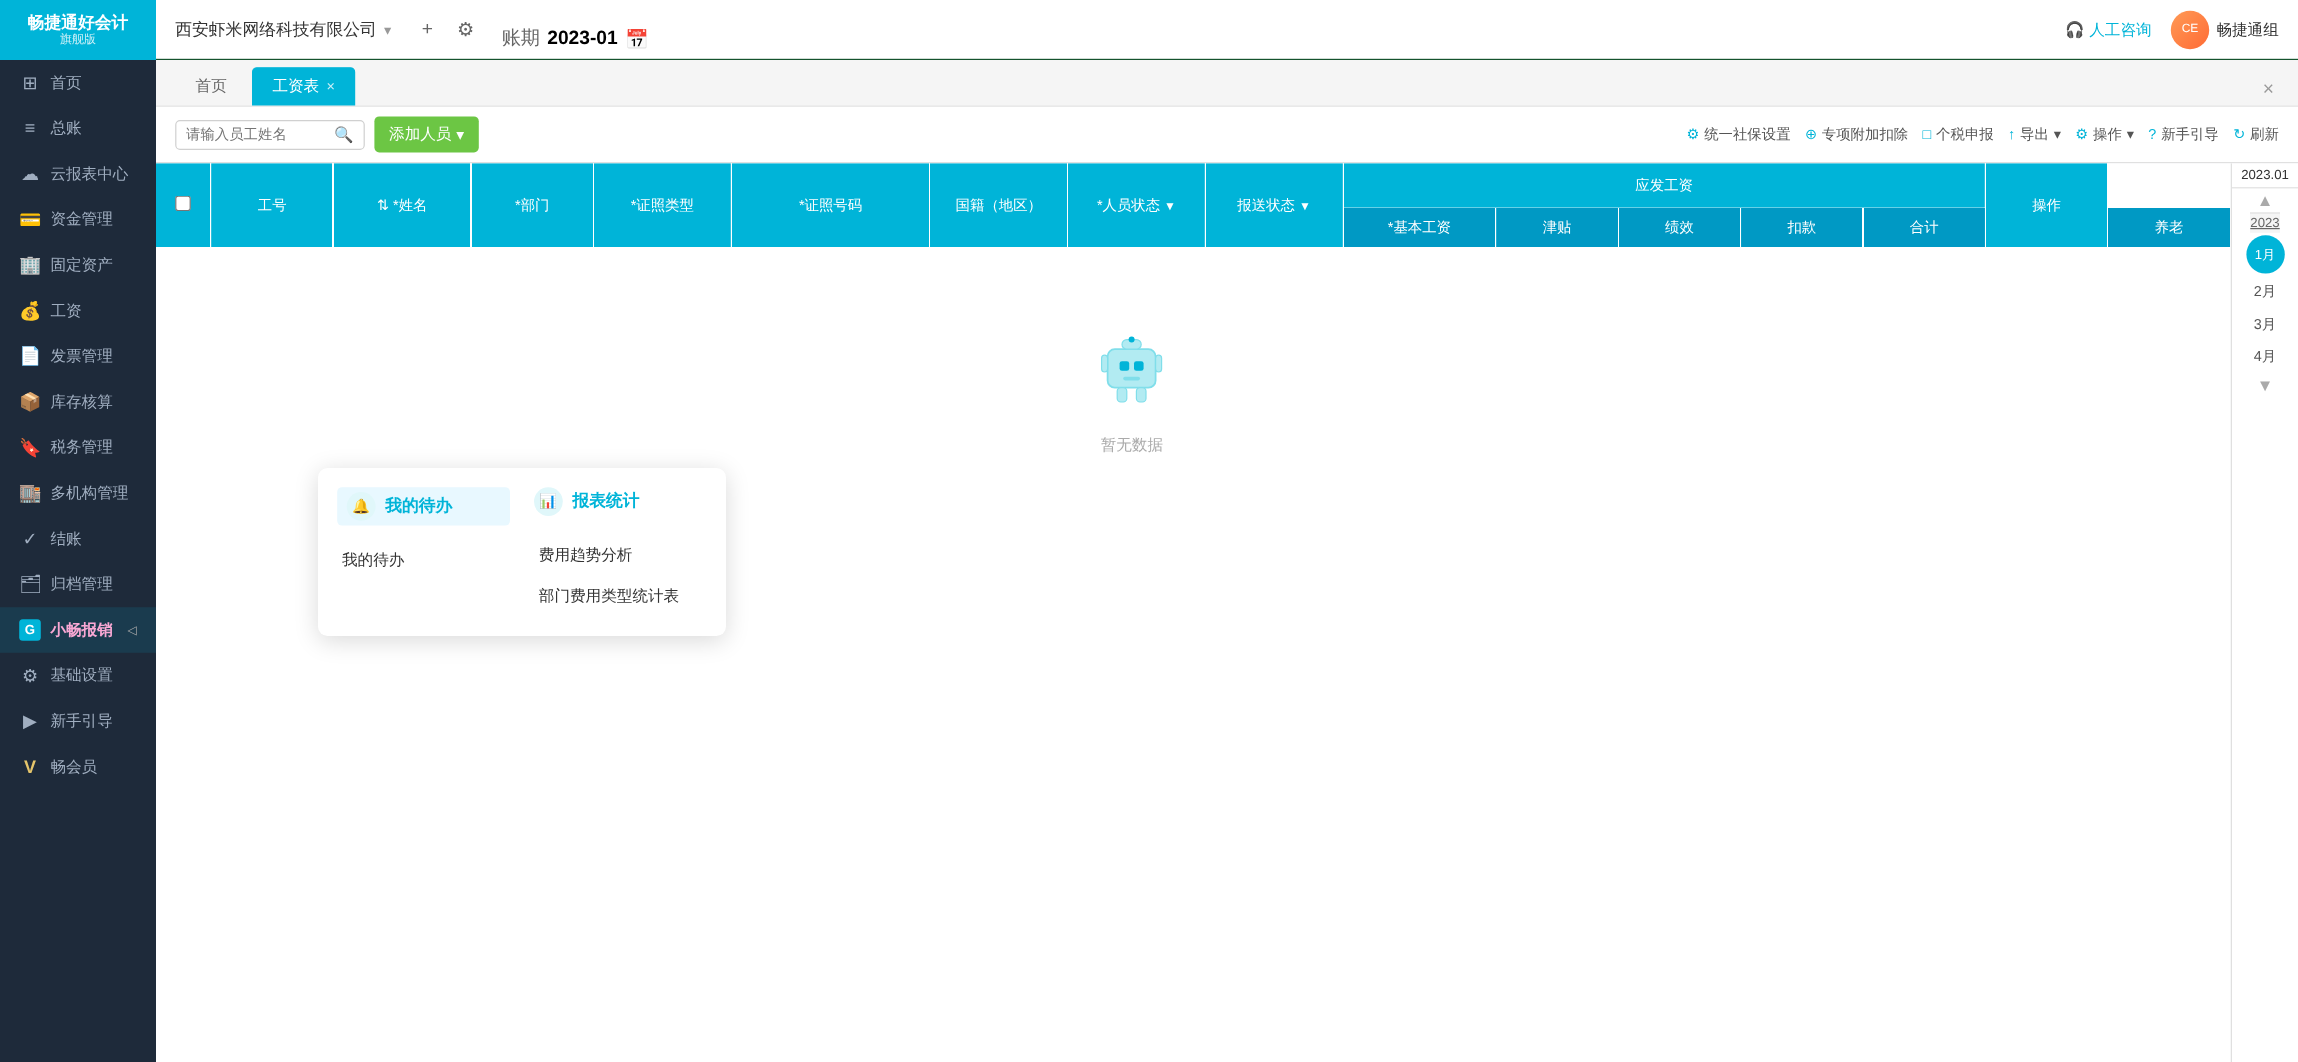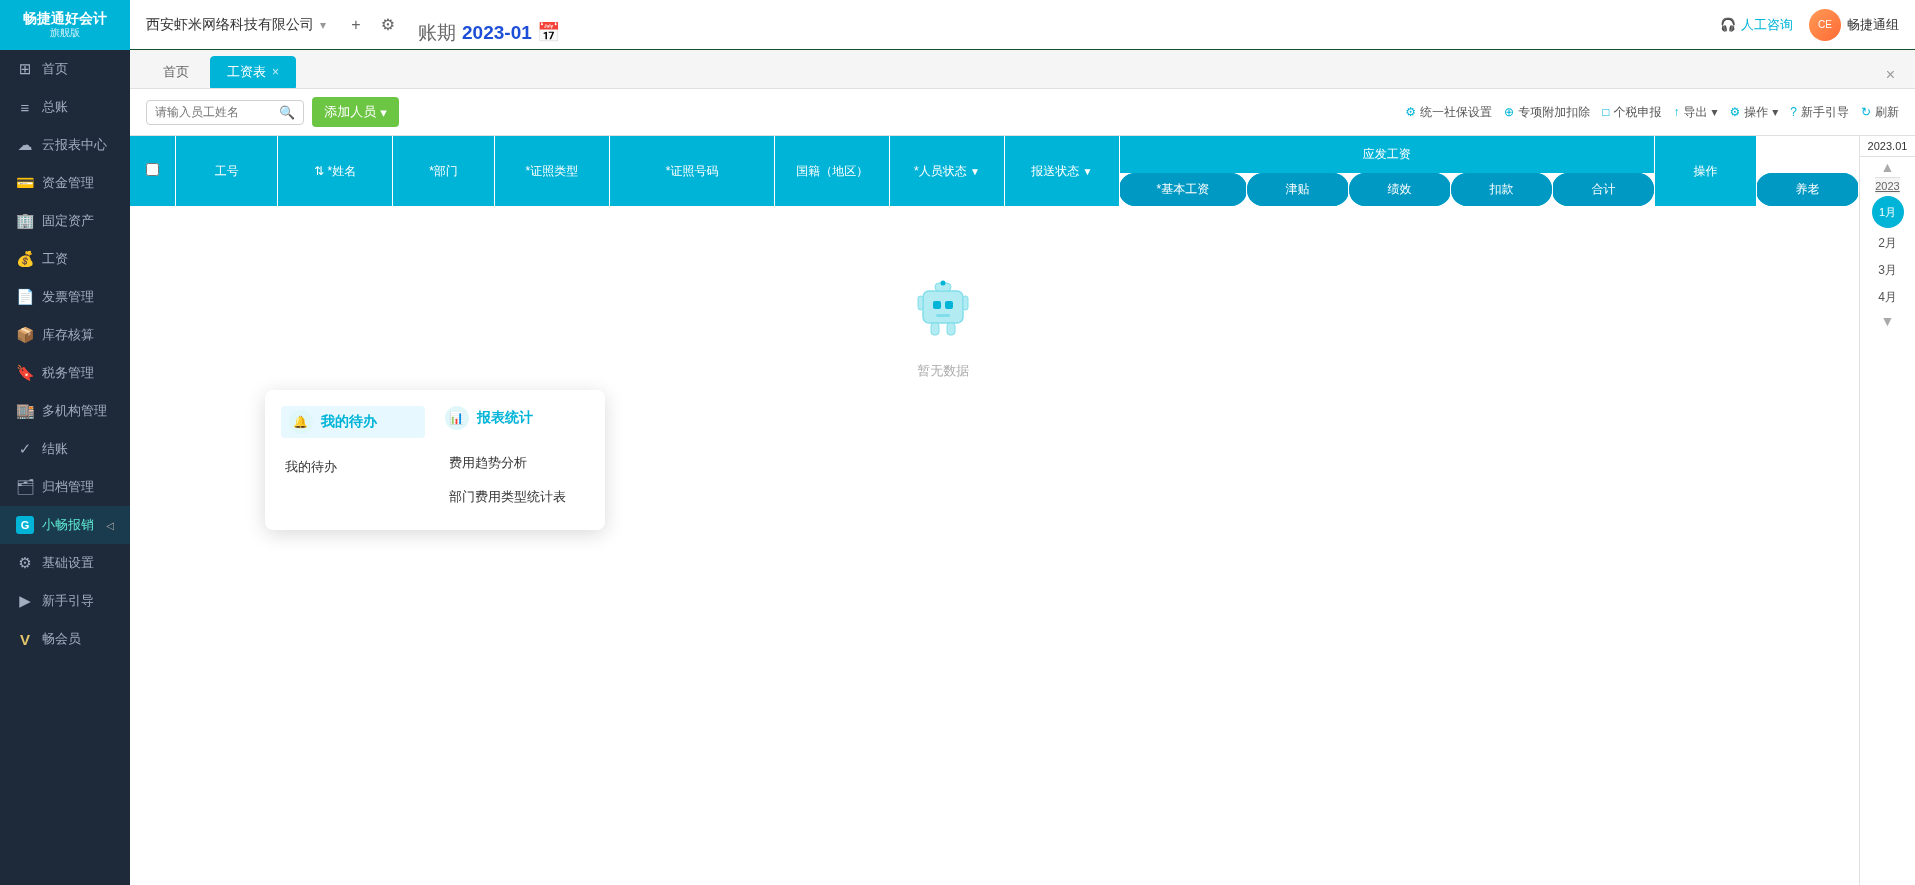--- a/index.html
+++ b/index.html
@@ -99,21 +99,21 @@
       color: #666;
       font-size: 16px;
       background: none;
       border: none;
     }
     .period-info {
       display: flex;
       align-items: center;
       gap: 6px;
       color: #666;
-      font-size: 19px;
+      font-size: 16px;
       margin-left: 8px;
       margin-top: 16px;
     }
     .topbar-right {
       margin-left: auto;
       display: flex;
       align-items: center;
       gap: 16px;
     }
     .topbar-right .service {
@@ -253,21 +253,20 @@
       font-weight: normal;
       border-right: 1px solid rgba(255,255,255,0.2);
       white-space: nowrap;
       text-align: center;
     }
     .data-table thead .sub-header {
       background: #0099c4;
     }
     .data-table thead .sub-header th {
       padding: 8px 6px;
-      border-radius: 16px;
     }
     .col-checkbox { width: 36px; }
     .col-id { width: 80px; }
     .col-name { width: 90px; }
     .col-dept { width: 80px; }
     .col-id-type { width: 90px; }
     .col-id-num { width: 130px; margin-left: 40px; }
     .col-nation { width: 90px; }
     .col-status { width: 90px; }
     .col-report { width: 90px; }
@@ -470,21 +469,21 @@
   <div class="sidebar-item">
     <span class="icon">✓</span>
     <span>结账</span>
   </div>
   <div class="sidebar-item">
     <span class="icon">🗂</span>
     <span>归档管理</span>
   </div>
   <div class="sidebar-item-xiaochang">
     <span class="icon" style="width:18px;height:18px;background:#00b4d8;border-radius:3px;display:flex;align-items:center;justify-content:center;color:white;font-size:11px;font-weight:bold;">G</span>
-    <span style="color:#5eead4;">小畅报销</span>
+    <span style="color:#f9a8d4;font-weight:bold;">小畅报销</span>
     <span style="margin-left:auto;color:#aaa;font-size:10px;">◁</span>
   </div>
   <div class="sidebar-item">
     <span class="icon">⚙</span>
     <span>基础设置</span>
   </div>
   <div class="sidebar-item">
     <span class="icon">▶</span>
     <span>新手引导</span>
   </div>
@@ -500,21 +499,21 @@
     <div class="company-selector">
       <span>西安虾米网络科技有限公司</span>
       <span class="chevron">▾</span>
     </div>
     <div class="topbar-actions">
       <button class="topbar-btn">+</button>
       <button class="topbar-btn">⚙</button>
     </div>
     <div class="period-info">
       <span>账期</span>
-      <span style="color:#1d4ed8;font-weight:bold;">2023-01</span>
+      <span style="color:#000000;font-weight:bold;">2023-01</span>
       <span style="cursor:pointer;">📅</span>
     </div>
     <div class="topbar-right">
       <div class="service">
         <span>🎧</span>
         <span>人工咨询</span>
       </div>
       <div class="user-info">
         <div class="user-avatar">
           <span style="font-size:10px;">CE</span>

